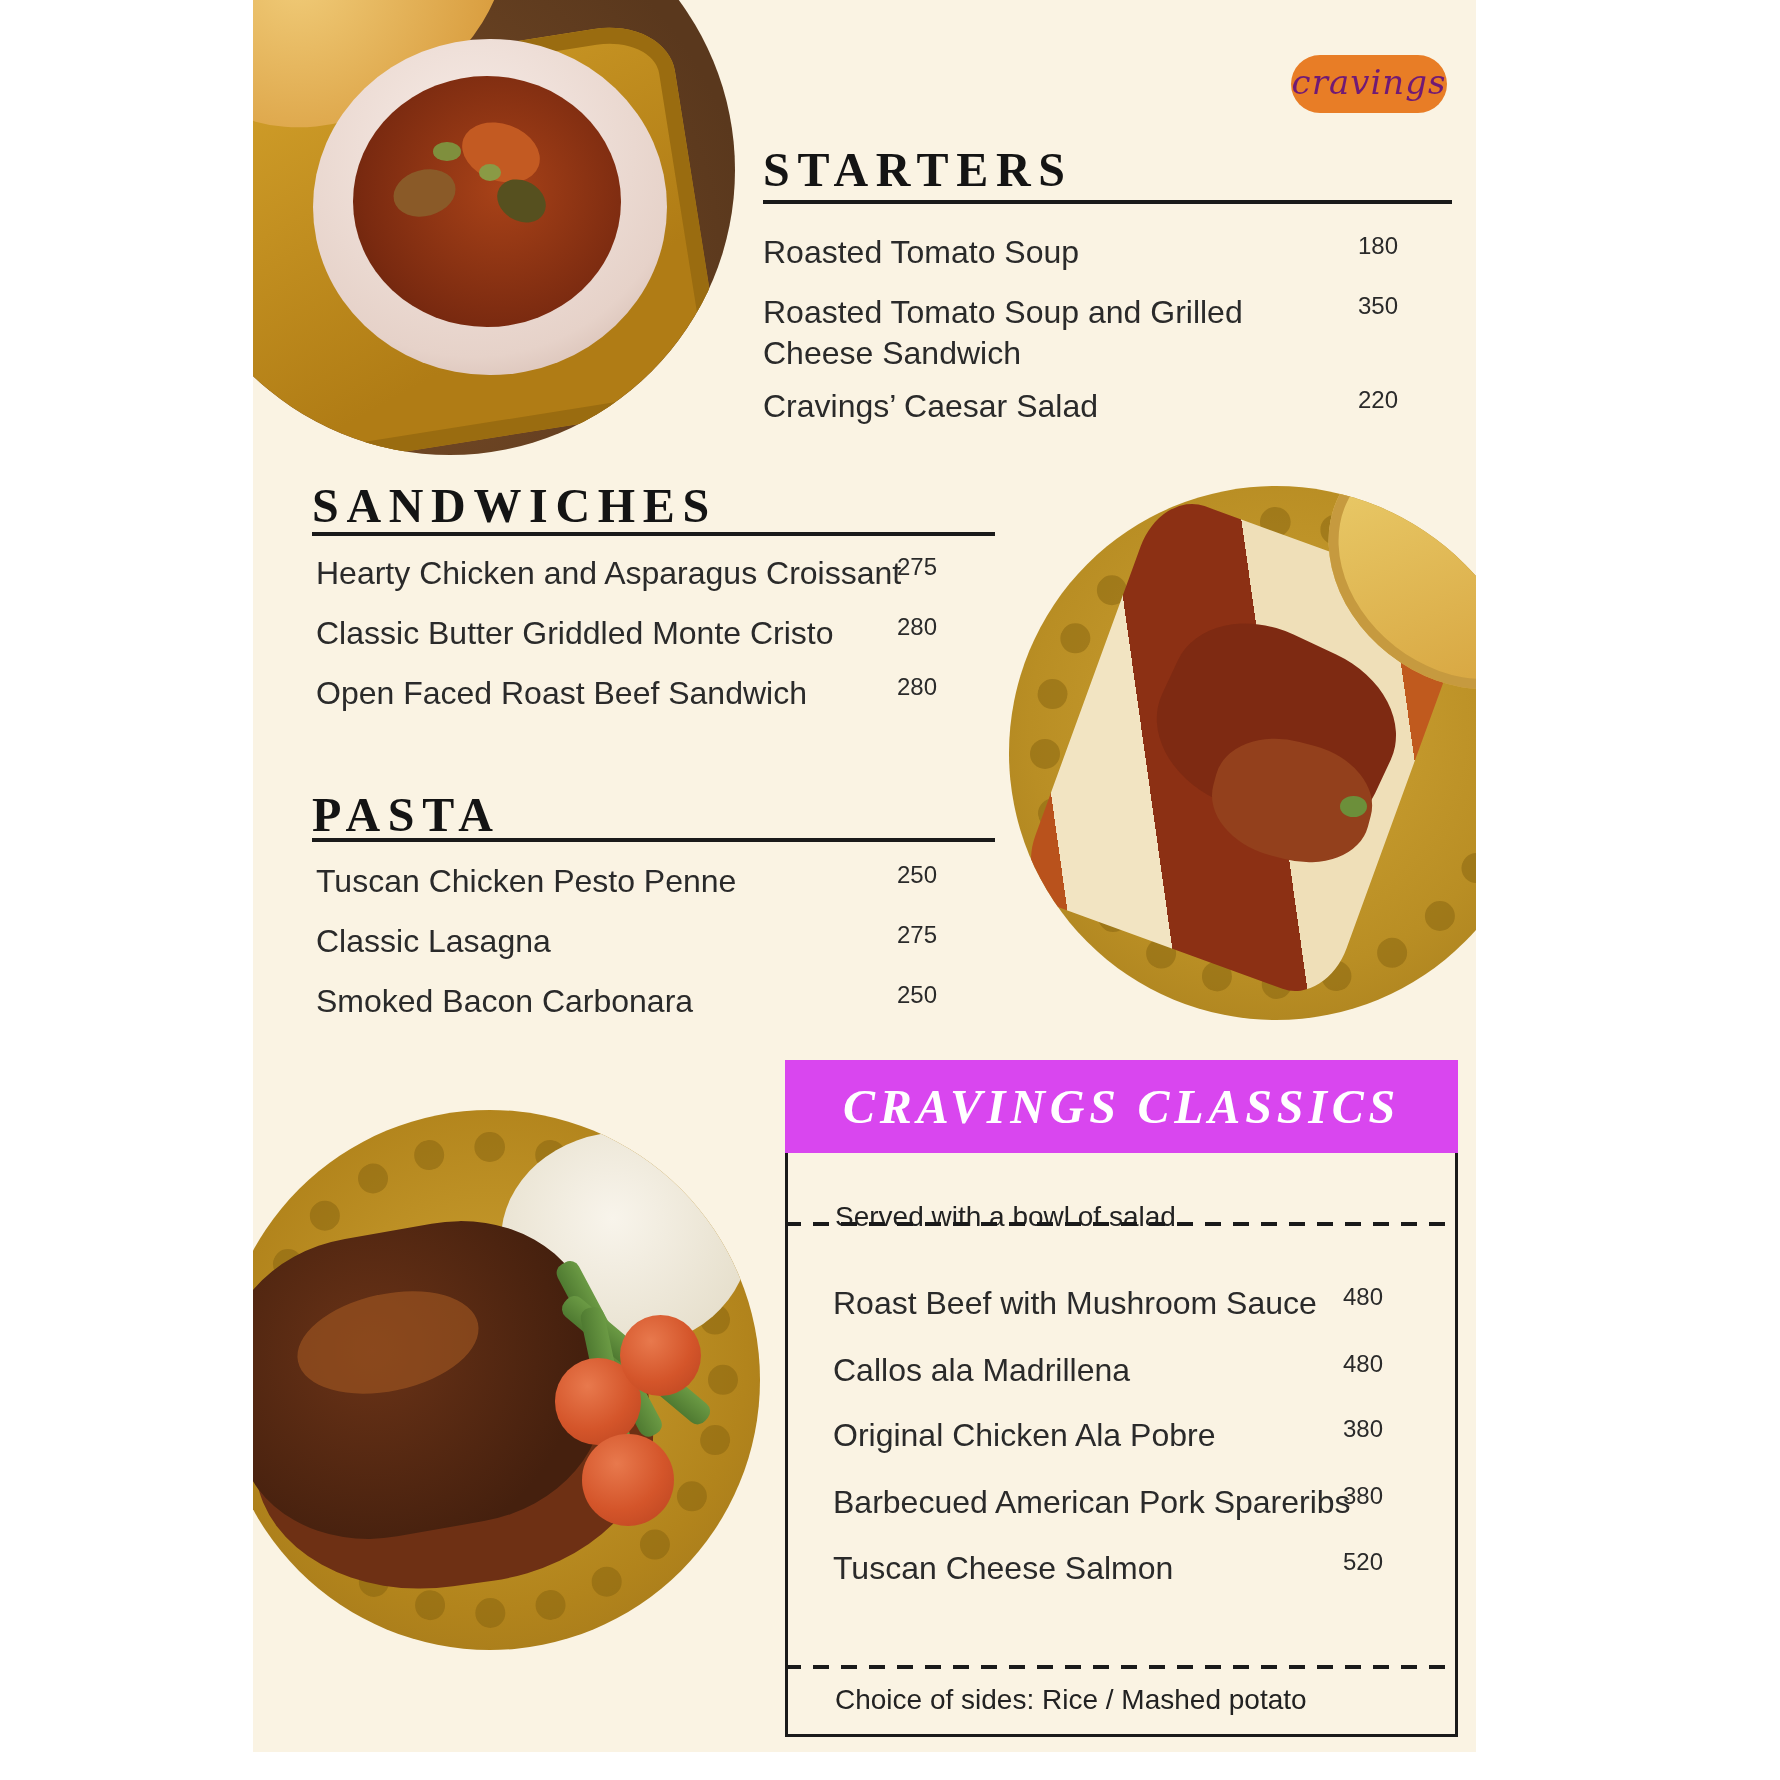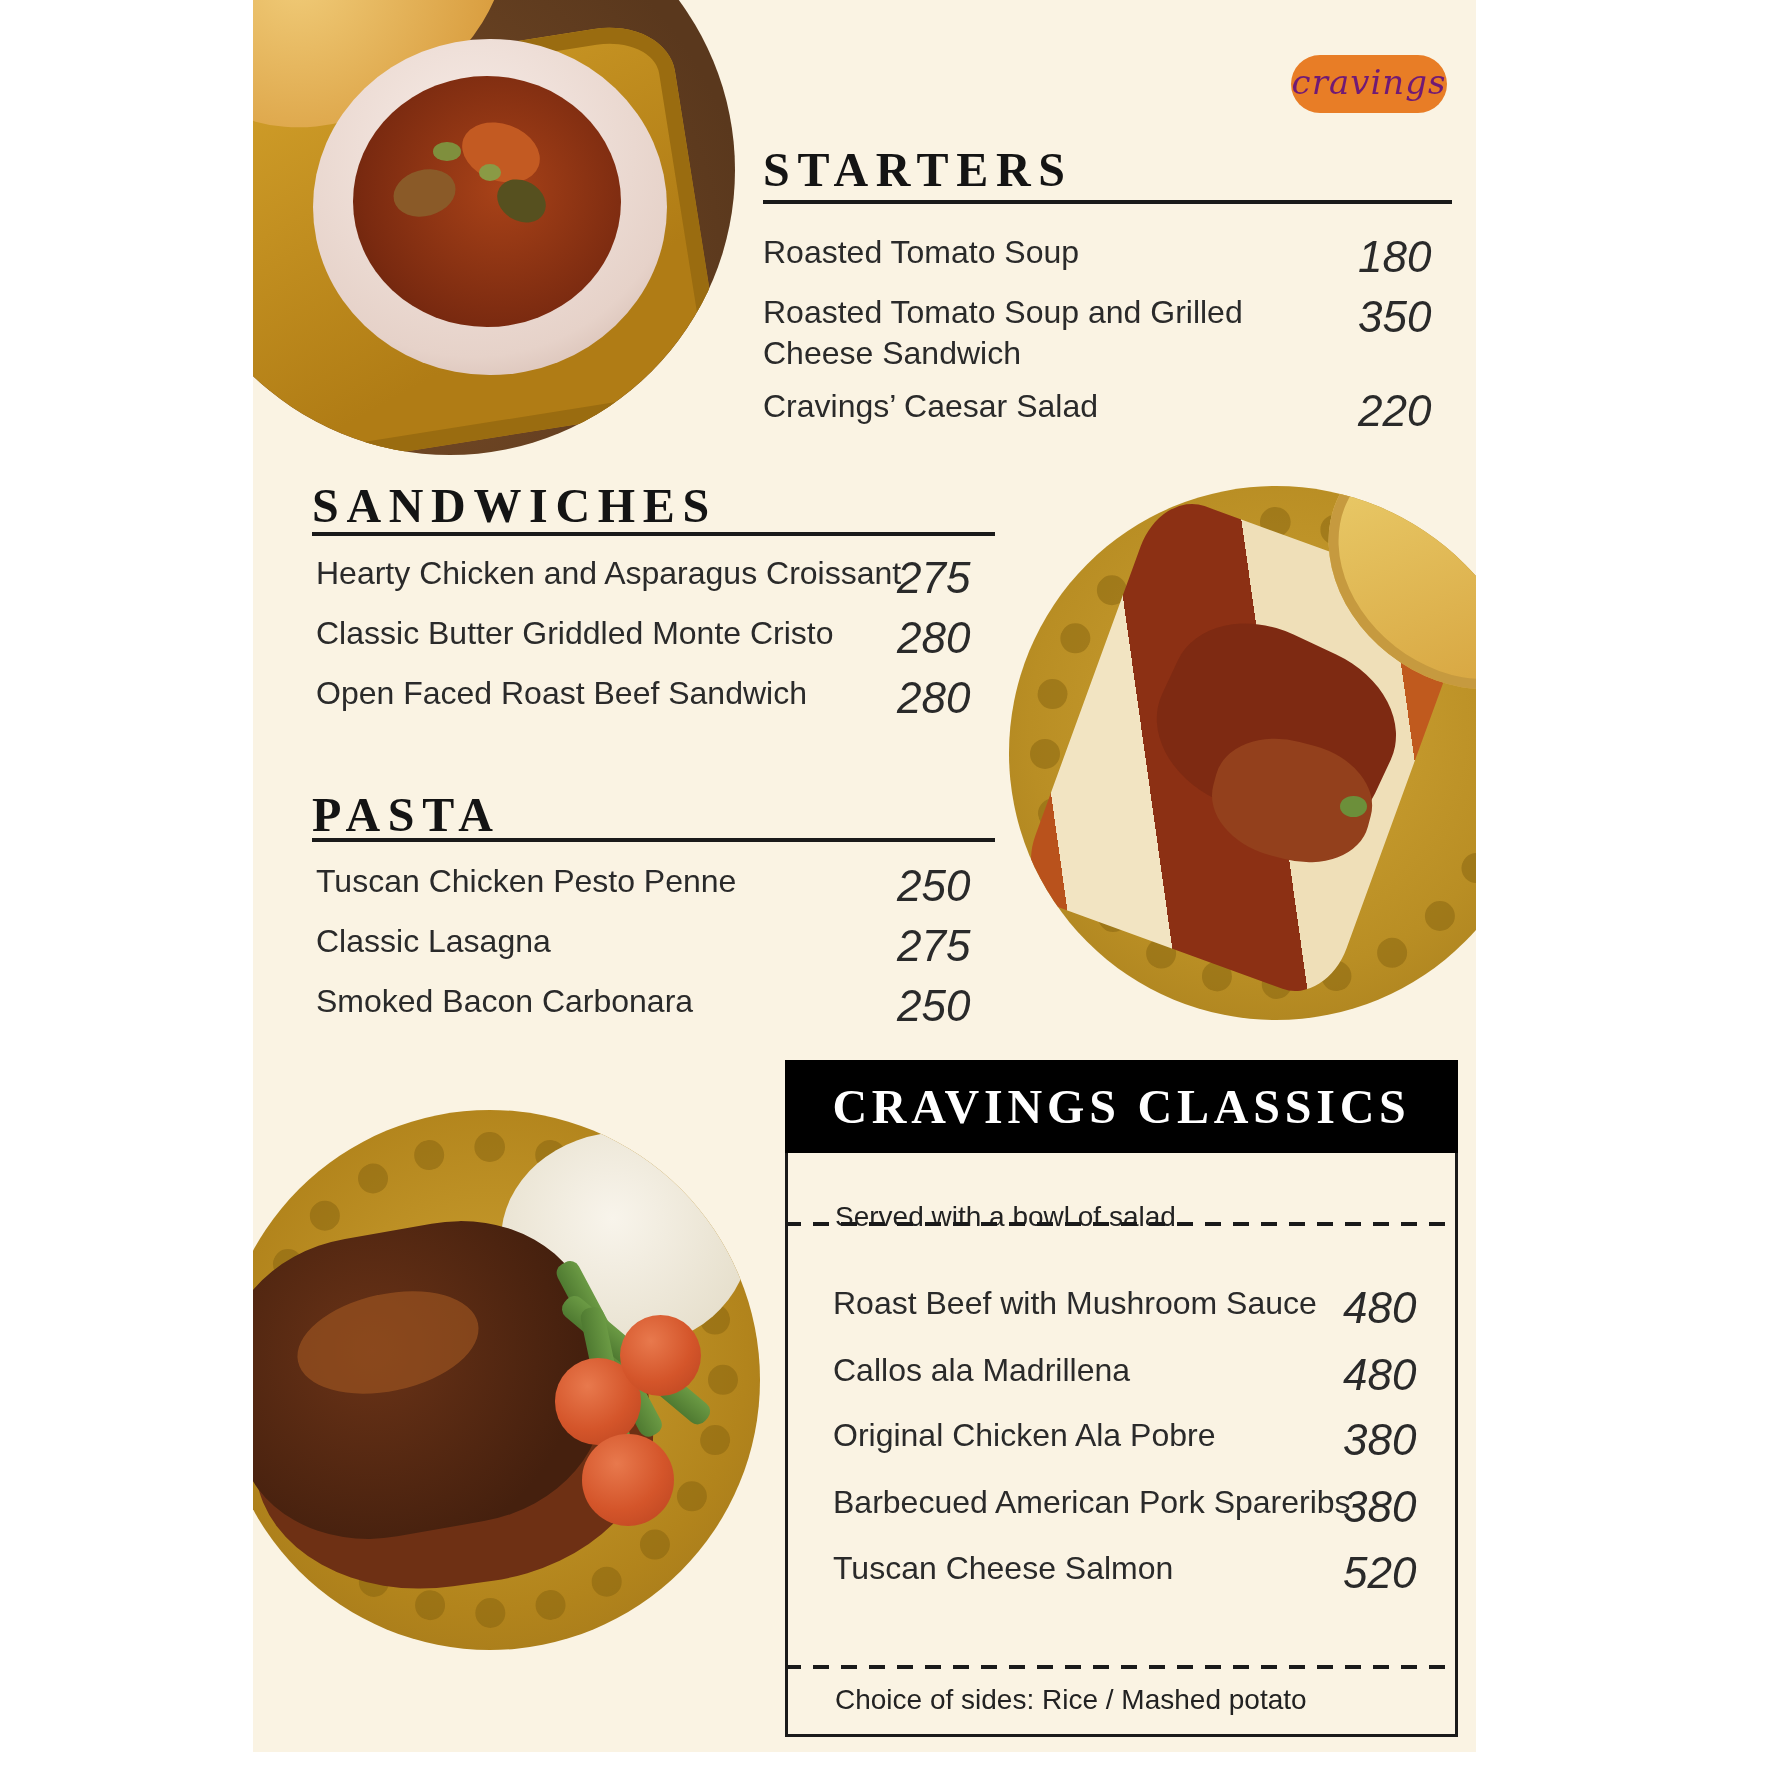--- a/index.html
+++ b/index.html
@@ -14,25 +14,25 @@
                   letter-spacing:1px;transform:translateY(-2px);}
 
   
   .sec-title{position:absolute;font-family:"Liberation Serif", serif;font-weight:700;
              font-size:48px;letter-spacing:0.16em;color:#141414;white-space:nowrap;}
   .sec-rule{position:absolute;height:4px;background:#1a1a1a;}
 
   
   .item-name{position:absolute;font-size:32px;color:#2a2a2a;white-space:nowrap;line-height:1.28;}
   .item-name.wrap{white-space:normal;}
-  .item-price{position:absolute;font-size:44px;color:#2a2a2a;white-space:nowrap;font-style:italic;}
-
-  
-  .classics-band{position:absolute;left:532px;top:1060px;width:673px;height:93px;background:#000000;
-                 display:flex;align-items:center;justify-content:center;}
+  .item-price{position:absolute;font-size:24px;color:#2a2a2a;white-space:nowrap;}
+
+  
+  .classics-band{position:absolute;left:532px;top:1060px;width:673px;height:93px;background:#d946ef;
+                 display:flex;align-items:center;justify-content:center;font-style:italic;}
   .classics-band span{font-family:"Liberation Serif", serif;font-weight:700;font-size:48px;
                       color:#ffffff;letter-spacing:0.1em;white-space:nowrap;}
   .classics-body{position:absolute;left:532px;top:1153px;width:673px;height:584px;
                  border:3px solid #1a1a1a;border-top:none;box-sizing:border-box;}
   .classics-note{position:absolute;font-size:28px;color:#222222;white-space:nowrap;}
   .dashed-rule{position:absolute;left:532px;width:673px;height:4px;
                background:repeating-linear-gradient(90deg,#1a1a1a 0 16px,transparent 16px 28px);}
 
   
   .photo{position:absolute;border-radius:50%;overflow:hidden;}

